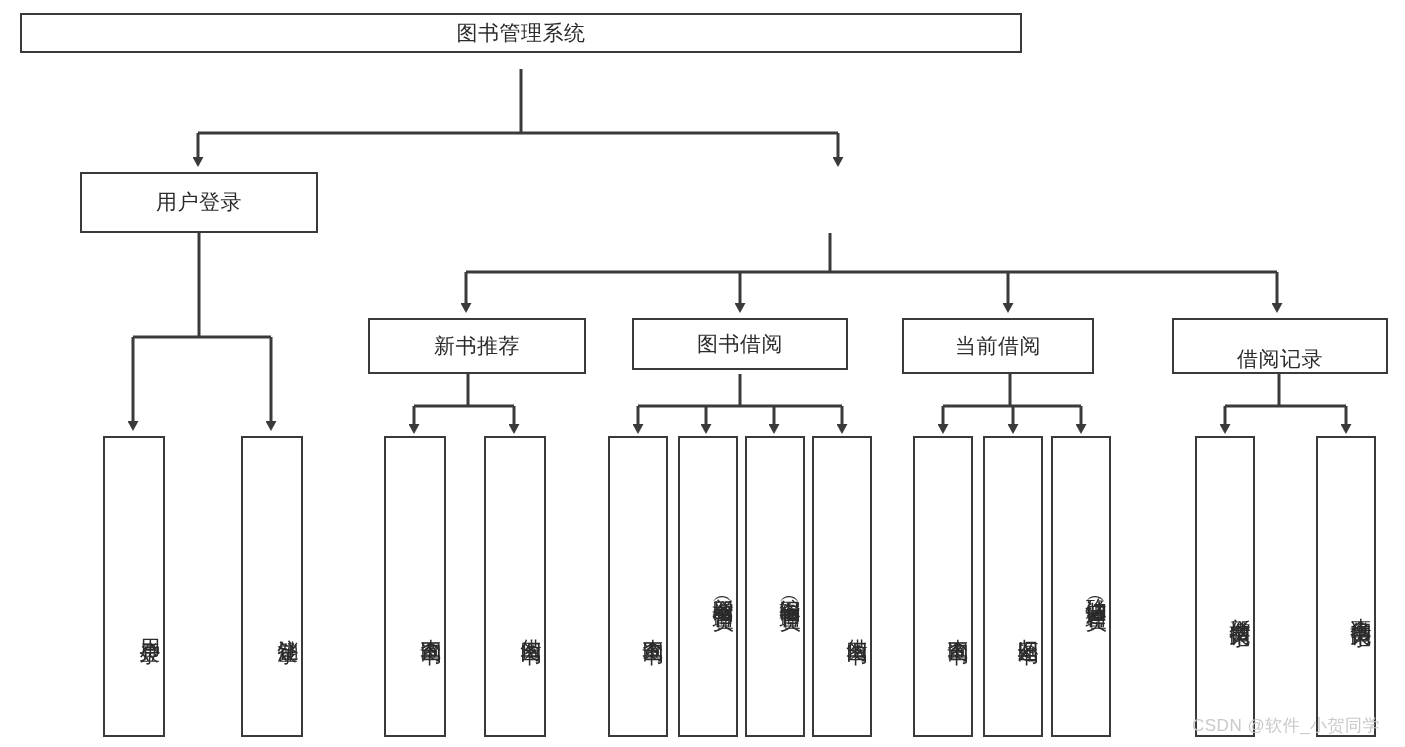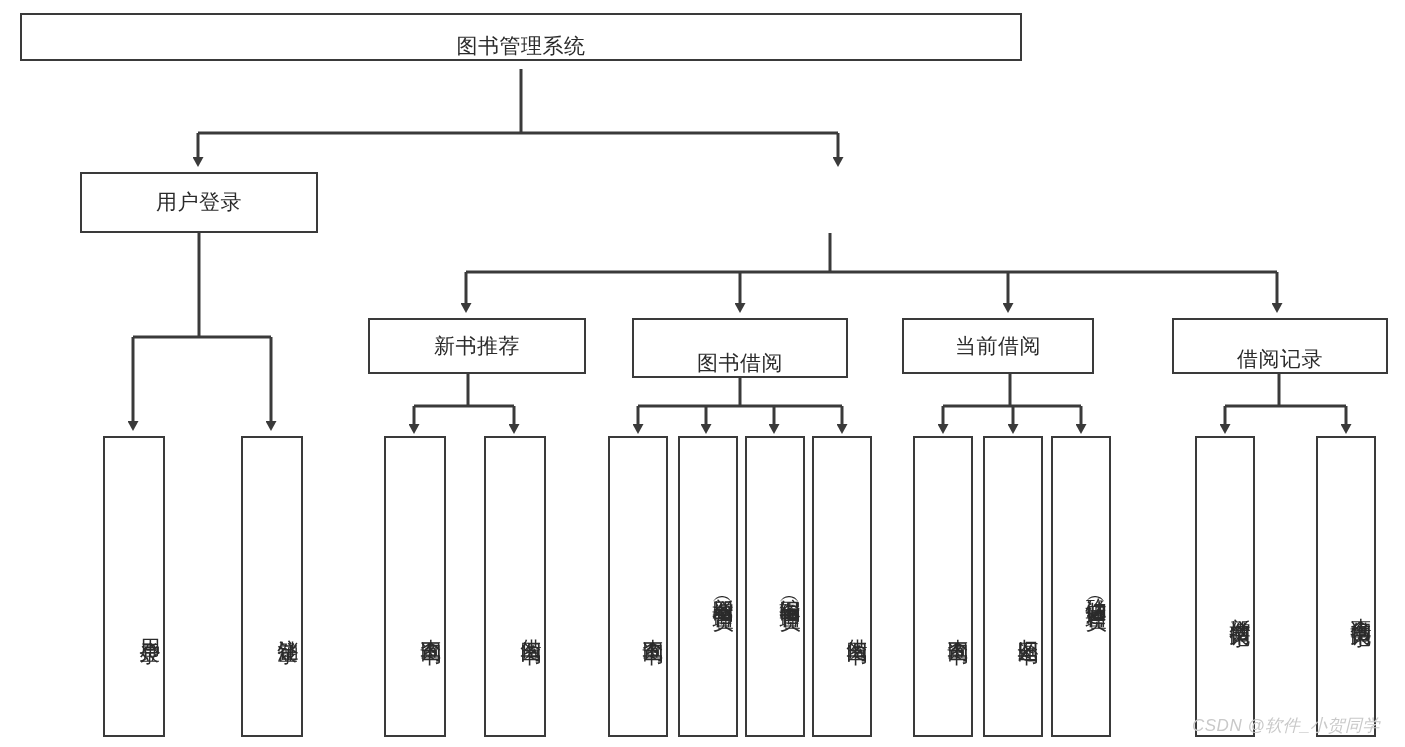--- a/index.html
+++ b/index.html
@@ -108,32 +108,32 @@
       <path d="M1013,406 L1013,425" marker-end="url(#arrow)"></path>
       <path d="M1081,406 L1081,425" marker-end="url(#arrow)"></path>
 
       <path d="M1279,374 L1279,406"></path>
       <path d="M1225,406 L1346,406"></path>
       <path d="M1225,406 L1225,425" marker-end="url(#arrow)"></path>
       <path d="M1346,406 L1346,425" marker-end="url(#arrow)"></path>
     </g>
   </svg>
 
-  <div class="node horiz" style="left:20px; top:13px; width:1002px; height:48px;align-items:flex-end;">
+  <div class="node horiz" style="left:20px; top:13px; width:1002px; height:40px;">
     <span>图书管理系统</span>
   </div>
 
   <div class="node horiz" style="left:80px; top:172px; width:238px; height:61px;">
     <span>用户登录</span>
   </div>
 
   <div class="node horiz" style="left:368px; top:318px; width:218px; height:56px;align-items:center;">
     <span>新书推荐</span>
   </div>
-  <div class="node horiz" style="left:632px; top:318px; width:216px; height:60px;align-items:flex-end;">
+  <div class="node horiz" style="left:632px; top:318px; width:216px; height:52px;">
     <span>图书借阅</span>
   </div>
   <div class="node horiz" style="left:902px; top:318px; width:192px; height:56px;">
     <span>当前借阅</span>
   </div>
   <div class="node horiz" style="left:1172px; top:318px; width:216px; height:56px;align-items:flex-end;">
     <span>借阅记录</span>
   </div>
 
   <div class="node vert" style="left:103px; top:436px; width:62px; height:301px; padding-top:78px;">
@@ -173,15 +173,15 @@
     <span>确认归还（管理员）</span>
   </div>
 
   <div class="node vert" style="left:1195px; top:436px; width:60px; height:301px; padding-top:40px;">
     <span>新增借阅记录</span>
   </div>
   <div class="node vert" style="left:1316px; top:436px; width:60px; height:301px; padding-top:40px;">
     <span>查询借阅记录</span>
   </div>
 
-  <div class="watermark" style="left:1192px; top:714px;font-style:italic;">CSDN @软件_小贺同学</div>
+  <div class="watermark" style="left:1192px; top:714px;">CSDN @软件_小贺同学</div>
 
 </div>
 
 </body></html>

